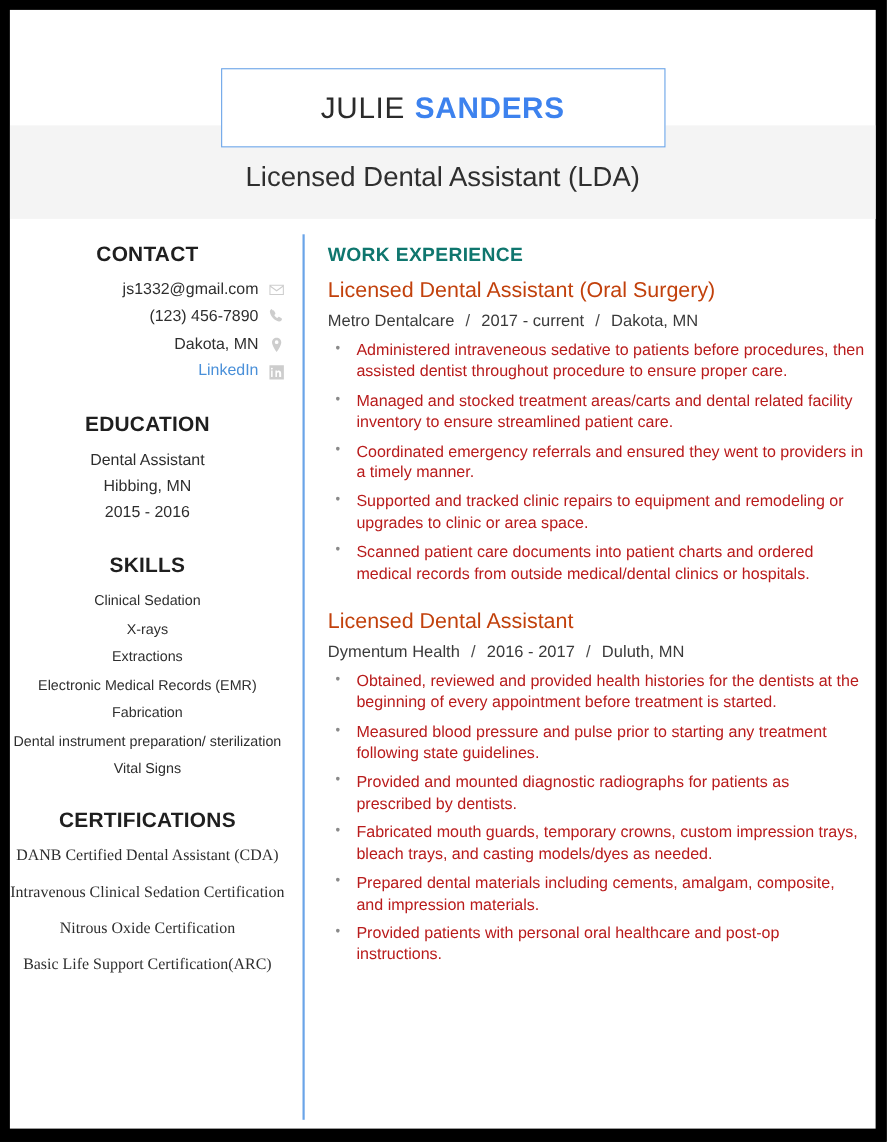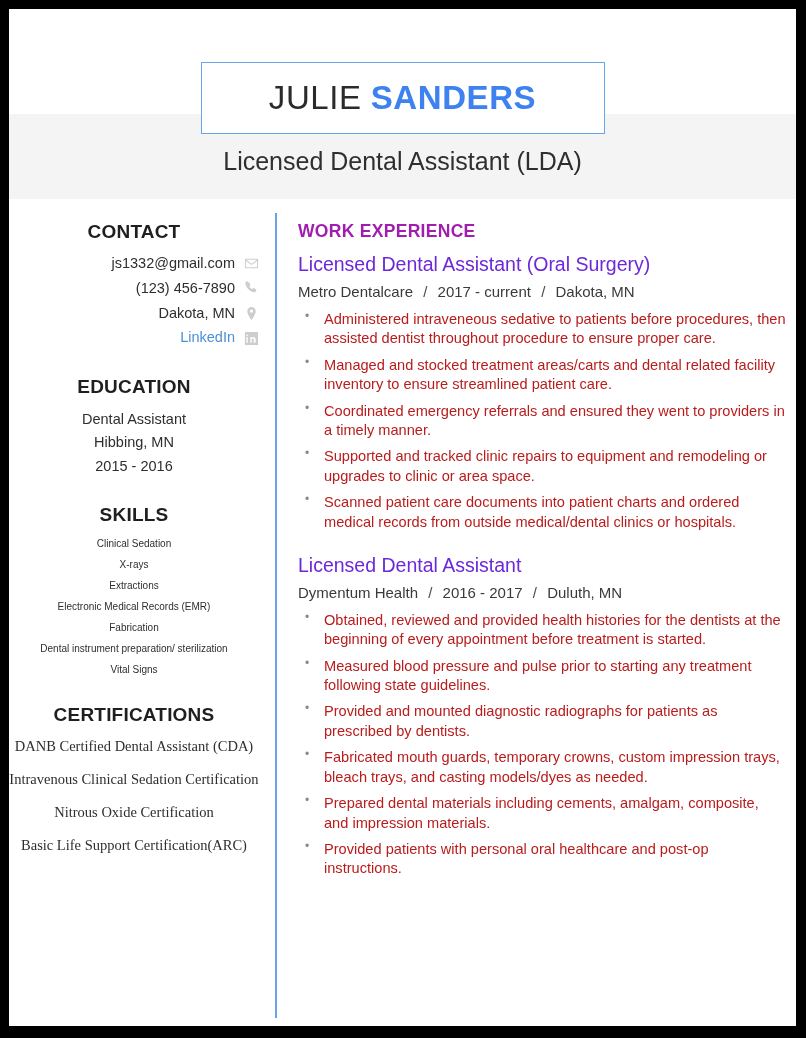--- a/index.html
+++ b/index.html
@@ -49,21 +49,21 @@
     width: 404px;
     height: 72px;
     border: 1px solid #6aa4e8;
     background: #ffffff;
     display: flex;
     align-items: center;
     justify-content: center;
     z-index: 2;
   }
   .name-text {
-    font-size: 33px;
+    font-size: 27px;
     letter-spacing: 0.6px;
     white-space: nowrap;
   }
   .name-first { color: #2b2b2b; font-weight: 400; }
   .name-last  { color: #3d82ee; font-weight: 700; margin-left: 9px; }
 
   .subtitle {
     position: absolute;
     left: 0; right: 0;
     top: 138px;
@@ -136,45 +136,45 @@
   .contact-row .ic svg { display: block; }
   .contact-link { color: #4a90d9; }
 
   .left-line {
     font-size: 14.5px;
     color: #2e2e2e;
     line-height: 1.55;
     margin-bottom: 1px;
   }
   .skill-item {
-    font-size: 10px;
+    font-size: 13px;
     color: #2e2e2e;
     line-height: 1.5;
     margin-bottom: 6px;
   }
   .cert-item {
     font-size: 14.5px;
     color: #2e2e2e;
     line-height: 1.45;
     margin-bottom: 12px;
     font-family: Liberation Serif, serif;
   }
 
   
   .sec-head-right {
     font-size: 17.5px;
     font-weight: 700;
-    color: #a21caf;
+    color: #0f766e;
     letter-spacing: 0.3px;
     margin-bottom: 11px;
   }
   .job { margin-bottom: 22px; }
   .job-title {
     font-size: 19.5px;
-    color: #6d28d9;
+    color: #c2410c;
     font-weight: 400;
     margin-bottom: 6px;
     line-height: 1.2;
   }
   .job-meta {
     font-size: 15px;
     color: #3a3a3a;
     margin-bottom: 8px;
     line-height: 1.3;
   }

